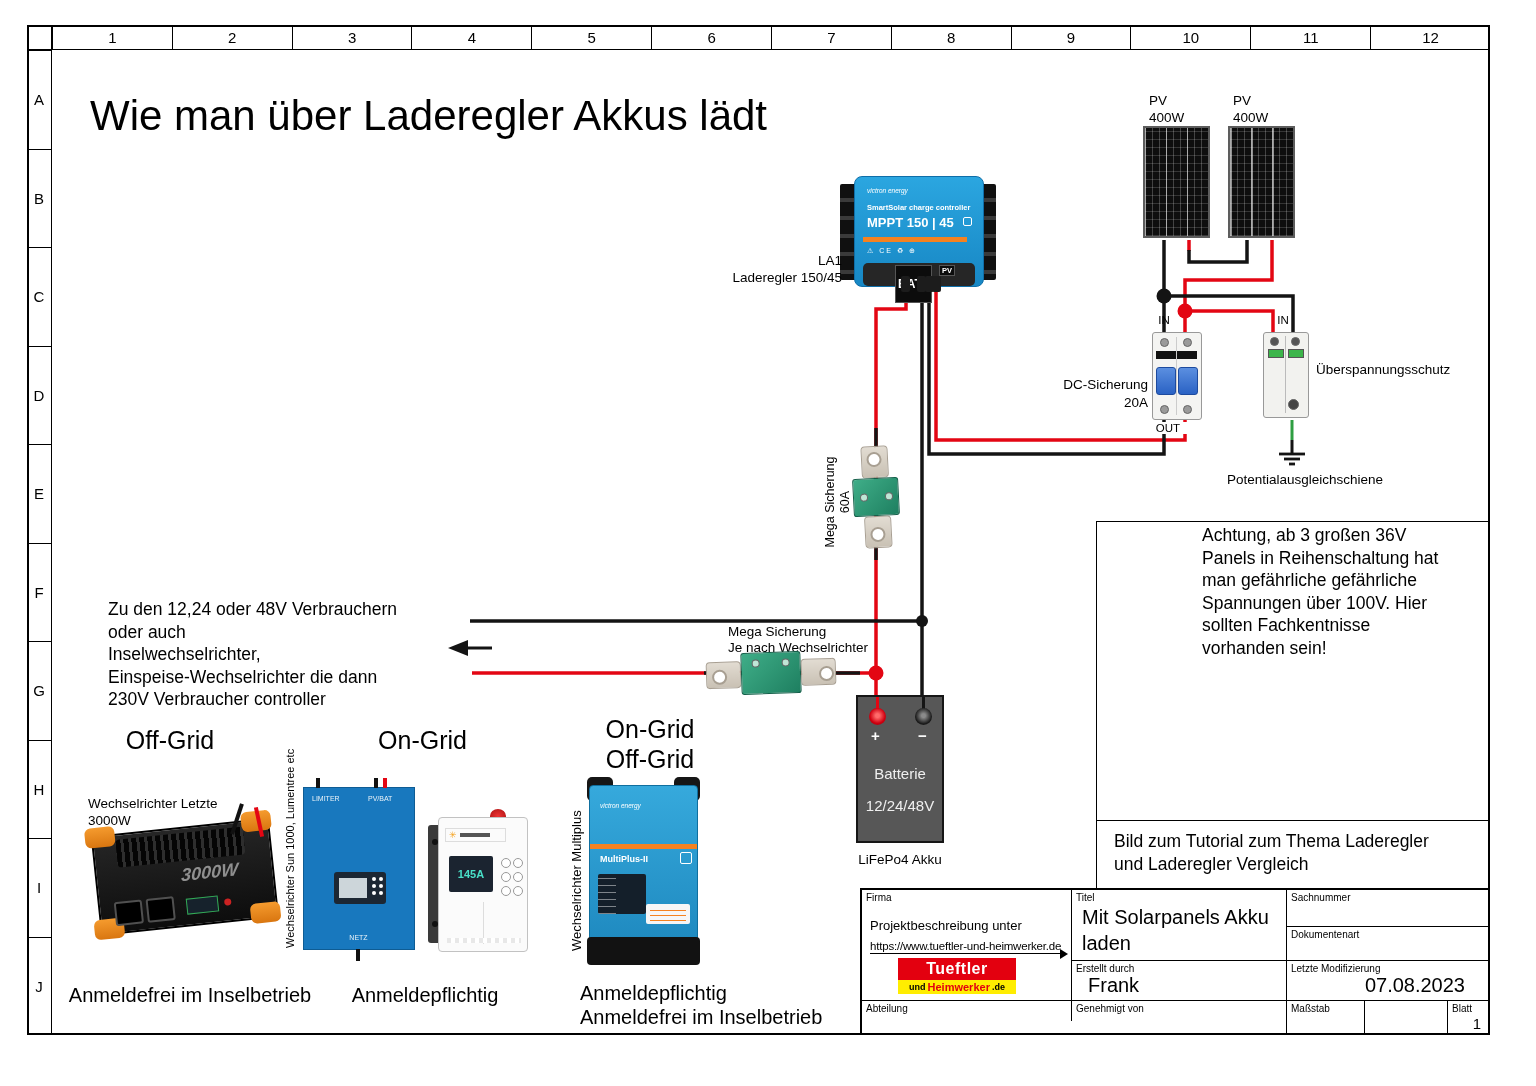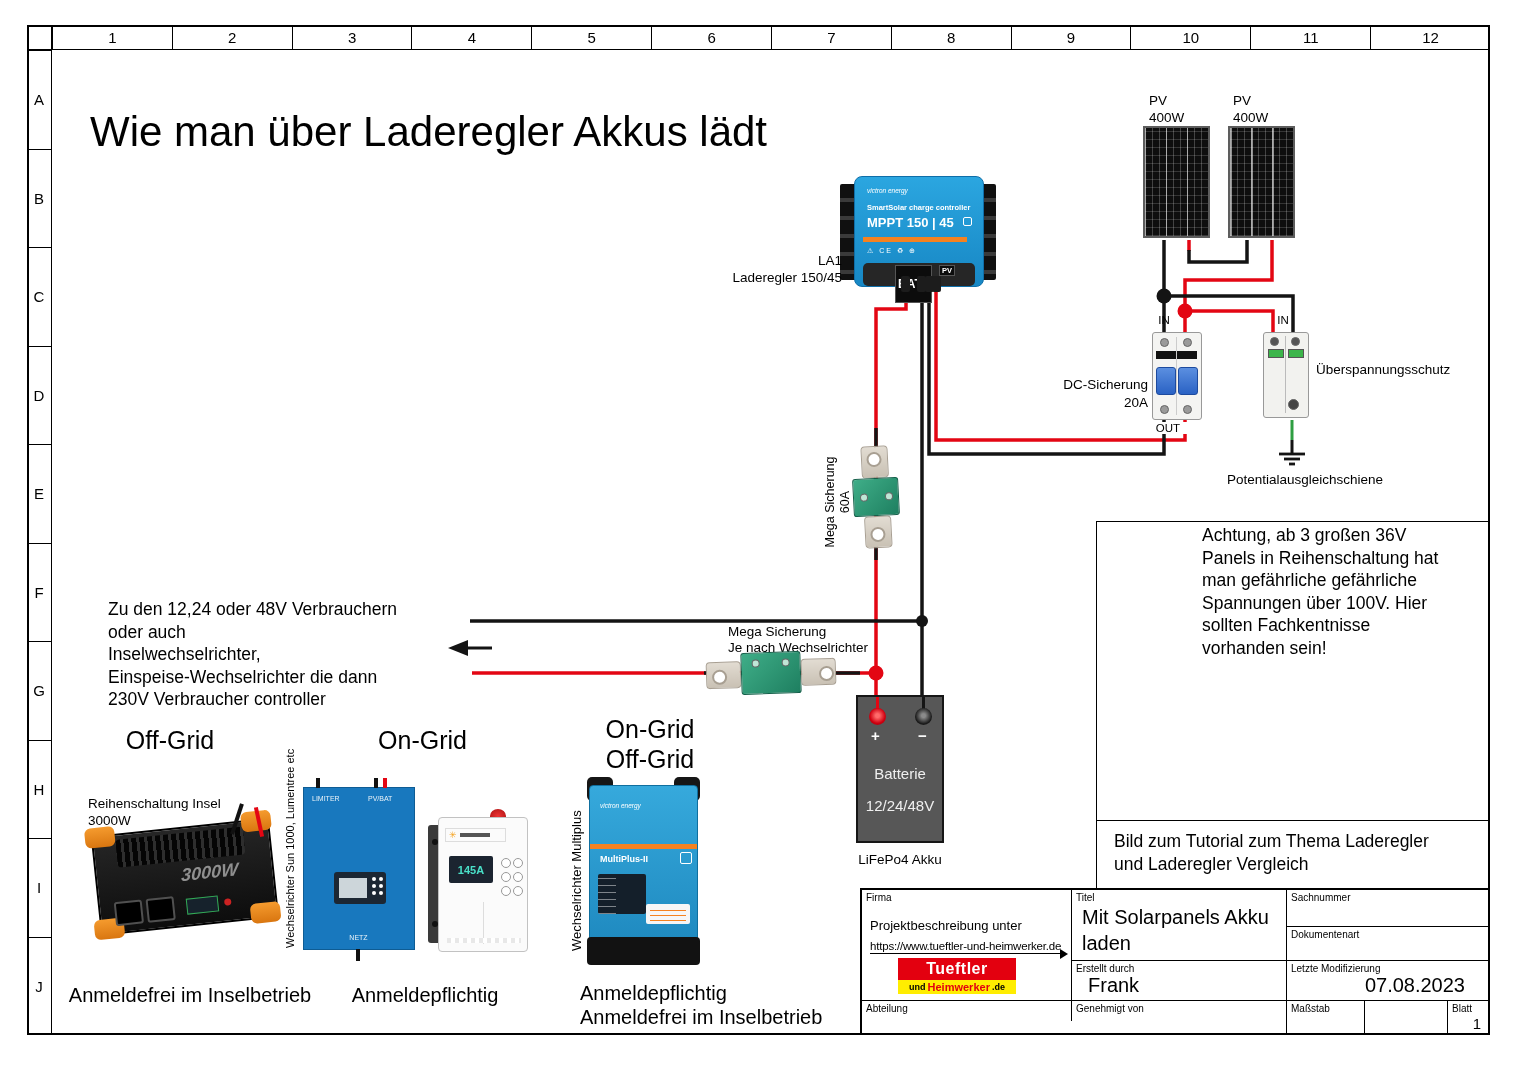--- a/index.html
+++ b/index.html
@@ -66,21 +66,21 @@
       <div class="grow">F</div>
       <div class="grow">G</div>
       <div class="grow">H</div>
       <div class="grow">I</div>
       <div class="grow">J</div>
     </div>
 
   <div class="abs" style="left:1096px;top:521px;width:394px;height:299px;border-left:1.5px solid #000;border-top:1.5px solid #000;box-sizing:border-box;"></div>
   <div class="abs" style="left:1096px;top:820px;width:394px;height:68px;border-left:1.5px solid #000;border-top:1.5px solid #000;box-sizing:border-box;"></div>
 
-  <div class="abs" style="left:90px;top:92px;font-size:42px;white-space:nowrap;margin-top:16px;">Wie man über Laderegler Akkus lädt</div>
+  <div class="abs" style="left:90px;top:92px;font-size:42px;white-space:nowrap;">Wie man über Laderegler Akkus lädt</div>
 
   <svg class="abs" width="1536" height="1086" style="left:0;top:0;" viewBox="0 0 1536 1086">
 
     <path d="M906 282 L906 309 L876 309 L876 705" stroke="#e30613" stroke-width="3.5" fill="none"></path>
     <path d="M876 673 L472 673" stroke="#e30613" stroke-width="3.5" fill="none"></path>
     <path d="M936 282 L936 440 L1185 440 L1185 420" stroke="#e30613" stroke-width="3.5" fill="none"></path>
     <path d="M1272 240 L1272 280 L1185 280 L1185 338" stroke="#e30613" stroke-width="3.5" fill="none"></path>
     <path d="M1185 311 L1273 311 L1273 340" stroke="#e30613" stroke-width="3.5" fill="none"></path>
     <path d="M1189 240 L1189 251" stroke="#e30613" stroke-width="3.5" fill="none"></path>
 
@@ -230,21 +230,21 @@
     <span>Achtung, ab 3 großen 36V</span><br>
     <span>Panels in Reihenschaltung hat</span><br>
     <span>man gefährliche gefährliche</span><br>
     <span>Spannungen über 100V. Hier</span><br>
     <span>sollten Fachkentnisse</span><br>
     <span>vorhanden sein!</span>
   </div>
 
   <div class="abs heading" style="left:60px;top:726px;width:220px;">Off-Grid</div>
   <div class="abs smalllabel" style="left:88px;top:795px;">
-    <span>Reihenschaltung Insel</span><br><span>3000W</span>
+    <span>Wechselrichter Letzte</span><br><span>3000W</span>
   </div>
   <div class="abs" style="left:85px;top:805px;width:195px;height:130px;">
     <div class="abs" style="left:4px;top:14px;width:187px;height:108px;transform:rotate(-6deg);">
       <div class="abs" style="left:6px;top:8px;width:175px;height:96px;background:linear-gradient(#262626,#0d0d0d);border:2px solid #000;border-radius:8px;"></div>
       <div class="abs" style="left:0;top:0;width:30px;height:20px;background:linear-gradient(#f59b2e,#d97610);border-radius:6px;"></div>
       <div class="abs" style="left:157px;top:0;width:30px;height:20px;background:linear-gradient(#f59b2e,#d97610);border-radius:6px;"></div>
       <div class="abs" style="left:0;top:92px;width:30px;height:20px;background:linear-gradient(#f59b2e,#d97610);border-radius:6px;"></div>
       <div class="abs" style="left:157px;top:92px;width:30px;height:20px;background:linear-gradient(#f59b2e,#d97610);border-radius:6px;"></div>
       <div class="abs" style="left:30px;top:14px;width:128px;height:28px;background:repeating-linear-gradient(90deg,#050505 0 5px,#2e2e2e 5px 8px);border-radius:4px;"></div>
       <div class="abs" style="left:92px;top:46px;color:#8f8f8f;font-size:18px;font-weight:bold;font-style:italic;transform:skewX(-8deg);">3000W</div>
@@ -282,21 +282,21 @@
     <div class="abs" style="left:0;top:8px;width:14px;height:118px;background:#3a3a3a;border-radius:3px;">
       <span class="abs" style="left:4px;top:14px;width:6px;height:6px;border-radius:50%;background:#111;"></span>
       <span class="abs" style="left:4px;top:96px;width:6px;height:6px;border-radius:50%;background:#111;"></span>
     </div>
     <div class="abs" style="left:62px;top:-8px;width:16px;height:14px;border-radius:50% 50% 30% 30%;background:radial-gradient(#e33,#a11);"></div>
     <div class="abs" style="left:10px;top:0;width:90px;height:135px;background:#fbfbfb;border:1.5px solid #c2c2c2;border-radius:4px;box-sizing:border-box;">
       <div class="abs" style="left:6px;top:10px;width:56px;height:12px;border:0.5px solid #ddd;display:flex;align-items:center;gap:3px;padding-left:3px;">
         <span style="color:#f5a320;font-size:9px;">✳</span>
         <span style="display:inline-block;width:30px;height:4px;background:#555;"></span>
       </div>
-      <div class="abs" style="left:10px;top:38px;width:44px;height:27px;background:#1b2430;border-radius:2px;display:flex;align-items:center;justify-content:center;">
+      <div class="abs" style="left:10px;top:38px;width:44px;height:36px;background:#1b2430;border-radius:2px;display:flex;align-items:center;justify-content:center;">
         <span style="color:#49e0c8;font-size:11px;font-weight:bold;">145A</span>
       </div>
       <span class="btnrow" style="left:62px;top:40px;"></span>
         <span class="btnrow" style="left:74px;top:40px;"></span>
       <span class="btnrow" style="left:62px;top:54px;"></span>
         <span class="btnrow" style="left:74px;top:54px;"></span>
       <span class="btnrow" style="left:62px;top:68px;"></span>
         <span class="btnrow" style="left:74px;top:68px;"></span>
       <div class="abs" style="left:44px;top:84px;width:1px;height:42px;background:#ddd;"></div>
       <div class="abs" style="left:8px;top:120px;width:74px;height:5px;background:repeating-linear-gradient(90deg,#e8e8e8 0 4px,#fff 4px 8px);"></div>

